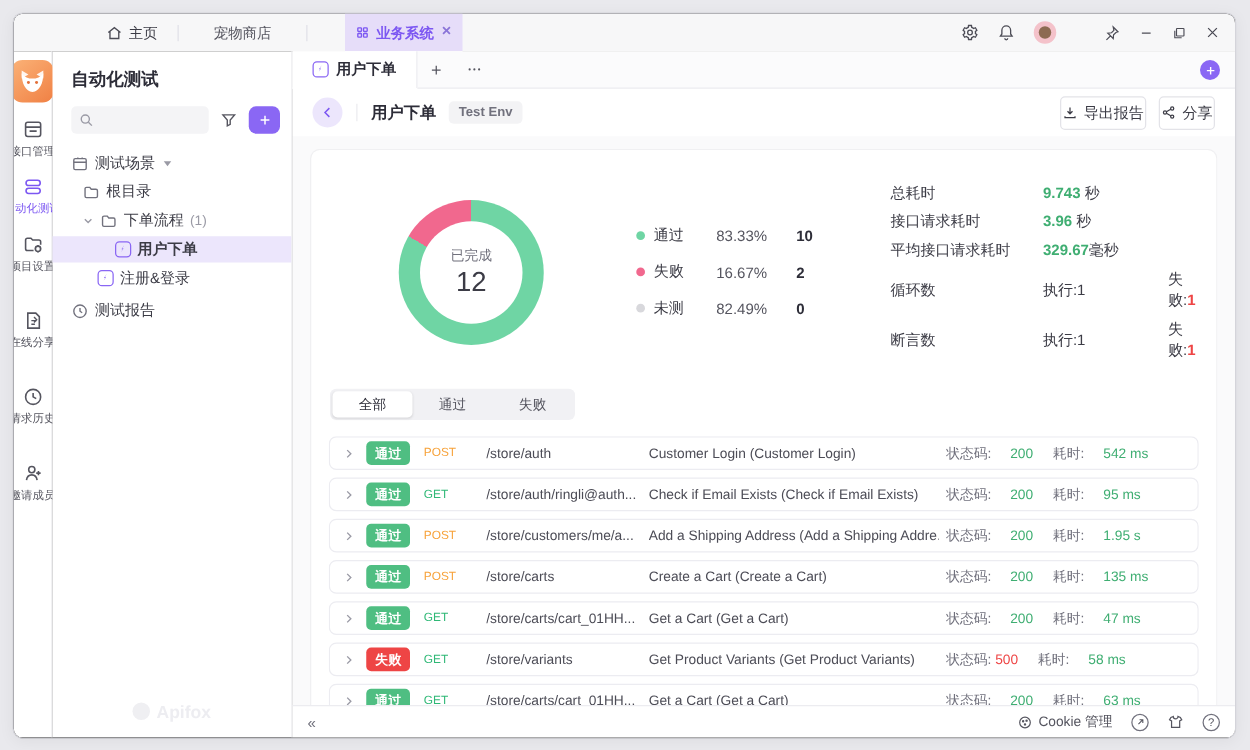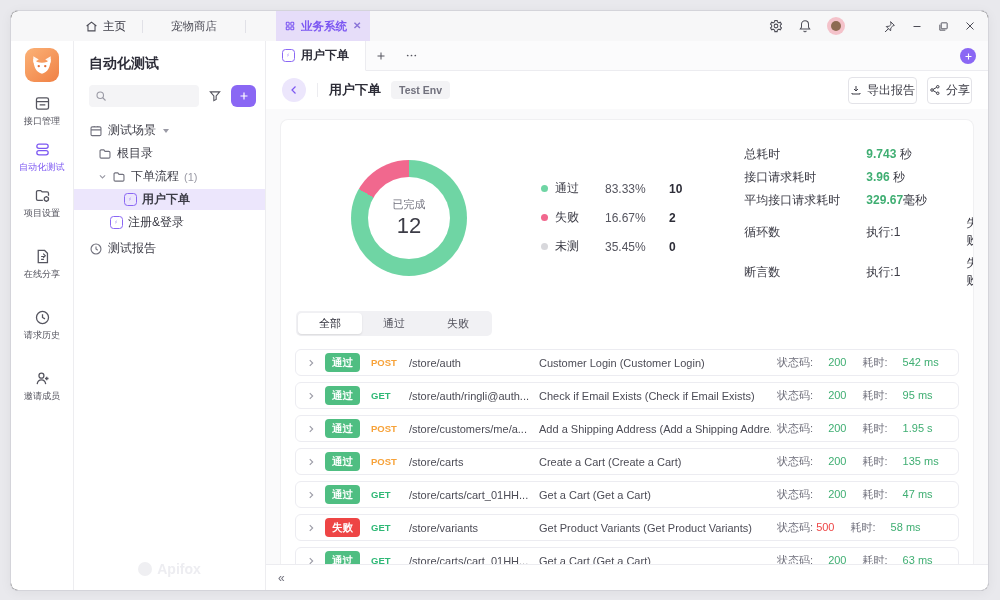--- a/index.html
+++ b/index.html
@@ -29,21 +29,21 @@
   .tb-close-x { color:#8a74d8; font-size:10px; line-height:1; }
   .tb-right { margin-left:auto; display:flex; align-items:center; gap:15px; color:#4c4c56; }
   .avatar { width:18px; height:18px; border-radius:50%; background:#f4c2ca; position:relative; overflow:hidden; }
   .avatar::after { content:""; position:absolute; left:4px; top:4px; width:10px; height:10px; border-radius:50%; background:#8d6b52; }
   .tb-gap { width:8px; }
 
   
   .app-body { flex:1; display:flex; min-height:0; }
 
   
-  .rail { width:63px; flex:none; background:#fff; border-right:1px solid #ededf0; display:flex; flex-direction:column; align-items:center; padding-top:7px; }
+  .rail { width:31px; flex:none; background:#fff; border-right:1px solid #ededf0; display:flex; flex-direction:column; align-items:center; padding-top:7px; }
   .logo { width:34px; height:34px; border-radius:9px; background:linear-gradient(140deg,#fbb277,#f08044); position:relative; flex:none; }
   .logo svg { position:absolute; inset:4px; }
   .rail-item { margin-top:13px; width:100%; display:flex; flex-direction:column; align-items:center; gap:3px; color:#55555f; font-size:9.5px; cursor:pointer; }
   .rail-item.active { color:#7c57f2; }
   .rail-item.gap { margin-top:28px; }
   .rail-label { white-space:nowrap; transform:scale(.96); }
 
   
   .panel { width:192px; flex:none; background:#fff; border-right:1px solid #ededf0; position:relative; padding:12px 9px 0 15px; }
   .panel-title { font-size:14px; font-weight:700; color:#2d2d38; margin:2px 0 12px; }
@@ -99,21 +99,21 @@
 
   .filters { flex:none; display:flex; background:#f1f1f4; border-radius:5px; padding:2px; width:max-content; margin:2px 0 0 1px; }
   .filter-opt { font-size:11px; color:#55555f; padding:3px 21px; border-radius:4px; cursor:pointer; }
   .filter-opt.selected { background:#fff; box-shadow:0 1px 2px rgba(0,0,0,.1); color:#2d2d38; }
 
   .rows { flex:1; margin-top:13px; overflow:hidden; }
   .result-row { height:27px; border:1px solid #ececf1; border-radius:6px; margin-bottom:6px; display:flex; align-items:center; padding:0 10px; font-size:11px; background:#fff; }
   .chev { color:#9a9aa5; flex:none; display:flex; }
   .badge { min-width:22px; text-align:center; font-size:10.5px; font-weight:600; color:#fff; border-radius:4px; padding:2.5px 7px; margin-left:9px; flex:none; }
   .badge.pass { background:#4fbe82; } .badge.fail { background:#ee4545; }
-  .method { width:38px; margin-left:11px; font-size:9.5px; font-weight:700; flex:none; }
+  .method { width:50px; margin-left:11px; font-size:9.5px; font-weight:400; flex:none; }
   .method.post { color:#f7a239; } .method.get { color:#2fb876; }
   .path { width:126px; color:#4c4c56; white-space:nowrap; overflow:hidden; flex:none; }
   .name { width:232px; margin-left:4px; color:#4c4c56; white-space:nowrap; overflow:hidden; flex:none; }
   .rstats { display:flex; gap:16px; margin-left:6px; white-space:nowrap; }
   .rlabel { color:#71717d; }
   .rval.green { color:#3fae72;margin-left:12px; } .rval.red { color:#ee4545; }
 
   .bottombar { height:26px; flex:none; border-top:1px solid #ececf0; background:#fff; display:flex; align-items:center; padding:0 12px; font-size:12px; color:#55555f; position:relative; z-index:2; }
   .bb-collapse { cursor:pointer; color:#71717d; font-size:12px; }
   .bb-right { margin-left:auto; display:flex; align-items:center; gap:15px; font-size:11px; color:#55555f; }
@@ -417,21 +417,21 @@
               </div>
               <div class="legend-row">
                 <span class="dot" style="background: rgb(241, 104, 142);"></span>
                 <span class="lg-label">失败</span>
                 <span class="lg-pct">16.67%</span>
                 <span class="lg-count">2</span>
               </div>
               <div class="legend-row">
                 <span class="dot" style="background: rgb(216, 216, 220);"></span>
                 <span class="lg-label">未测</span>
-                <span class="lg-pct">35.45%</span>
+                <span class="lg-pct">82.49%</span>
                 <span class="lg-count">0</span>
               </div>
             </div>
             <div class="stats">
               <span>总耗时</span>
               <span><span class="st-val">9.743</span> <span>秒</span></span>
               <span></span>
               <span>接口请求耗时</span>
               <span><span class="st-val">3.96</span> <span>秒</span></span>
               <span></span>
@@ -566,17 +566,41 @@
                 <span><span class="rlabel">耗时:</span> <span class="rval green">63 ms</span></span>
               </span>
             </div>
 
           </div>
         </div>
       </div>
 
       <div class="bottombar">
         <span class="bb-collapse">«</span>
+        <span class="bb-right">
+          <span class="bb-cookie">
+            <span>
+                <svg width="12" height="12" viewBox="0 0 24 24" fill="none" stroke="#55555f" stroke-width="1.9">
+                  <circle cx="12" cy="12" r="8.5"></circle>
+                  <circle cx="9" cy="10" r="1" fill="#55555f"></circle>
+                  <circle cx="14.5" cy="9" r="1" fill="#55555f"></circle>
+                  <circle cx="12" cy="15" r="1" fill="#55555f"></circle>
+                </svg>
+              </span>
+            <span>Cookie 管理</span>
+          </span>
+          <span class="circ">
+              <svg width="7" height="7" viewBox="0 0 24 24" fill="none" stroke="#55555f" stroke-width="3">
+                <path d="M6 18L18 6M9 6h9v9"></path>
+              </svg>
+            </span>
+          <span>
+              <svg width="13" height="13" viewBox="0 0 24 24" fill="none" stroke="#55555f" stroke-width="1.8">
+                <path d="M8.5 4L5 5.5 3 9l3 1.5V20h12v-9.5L21 9l-2-3.5L15.5 4a3.5 3.5 0 0 1-7 0z"></path>
+              </svg>
+            </span>
+          <span class="circ">?</span>
+        </span>
       </div>
 
     </div>
   </div>
 </div>
 
 </body></html>

